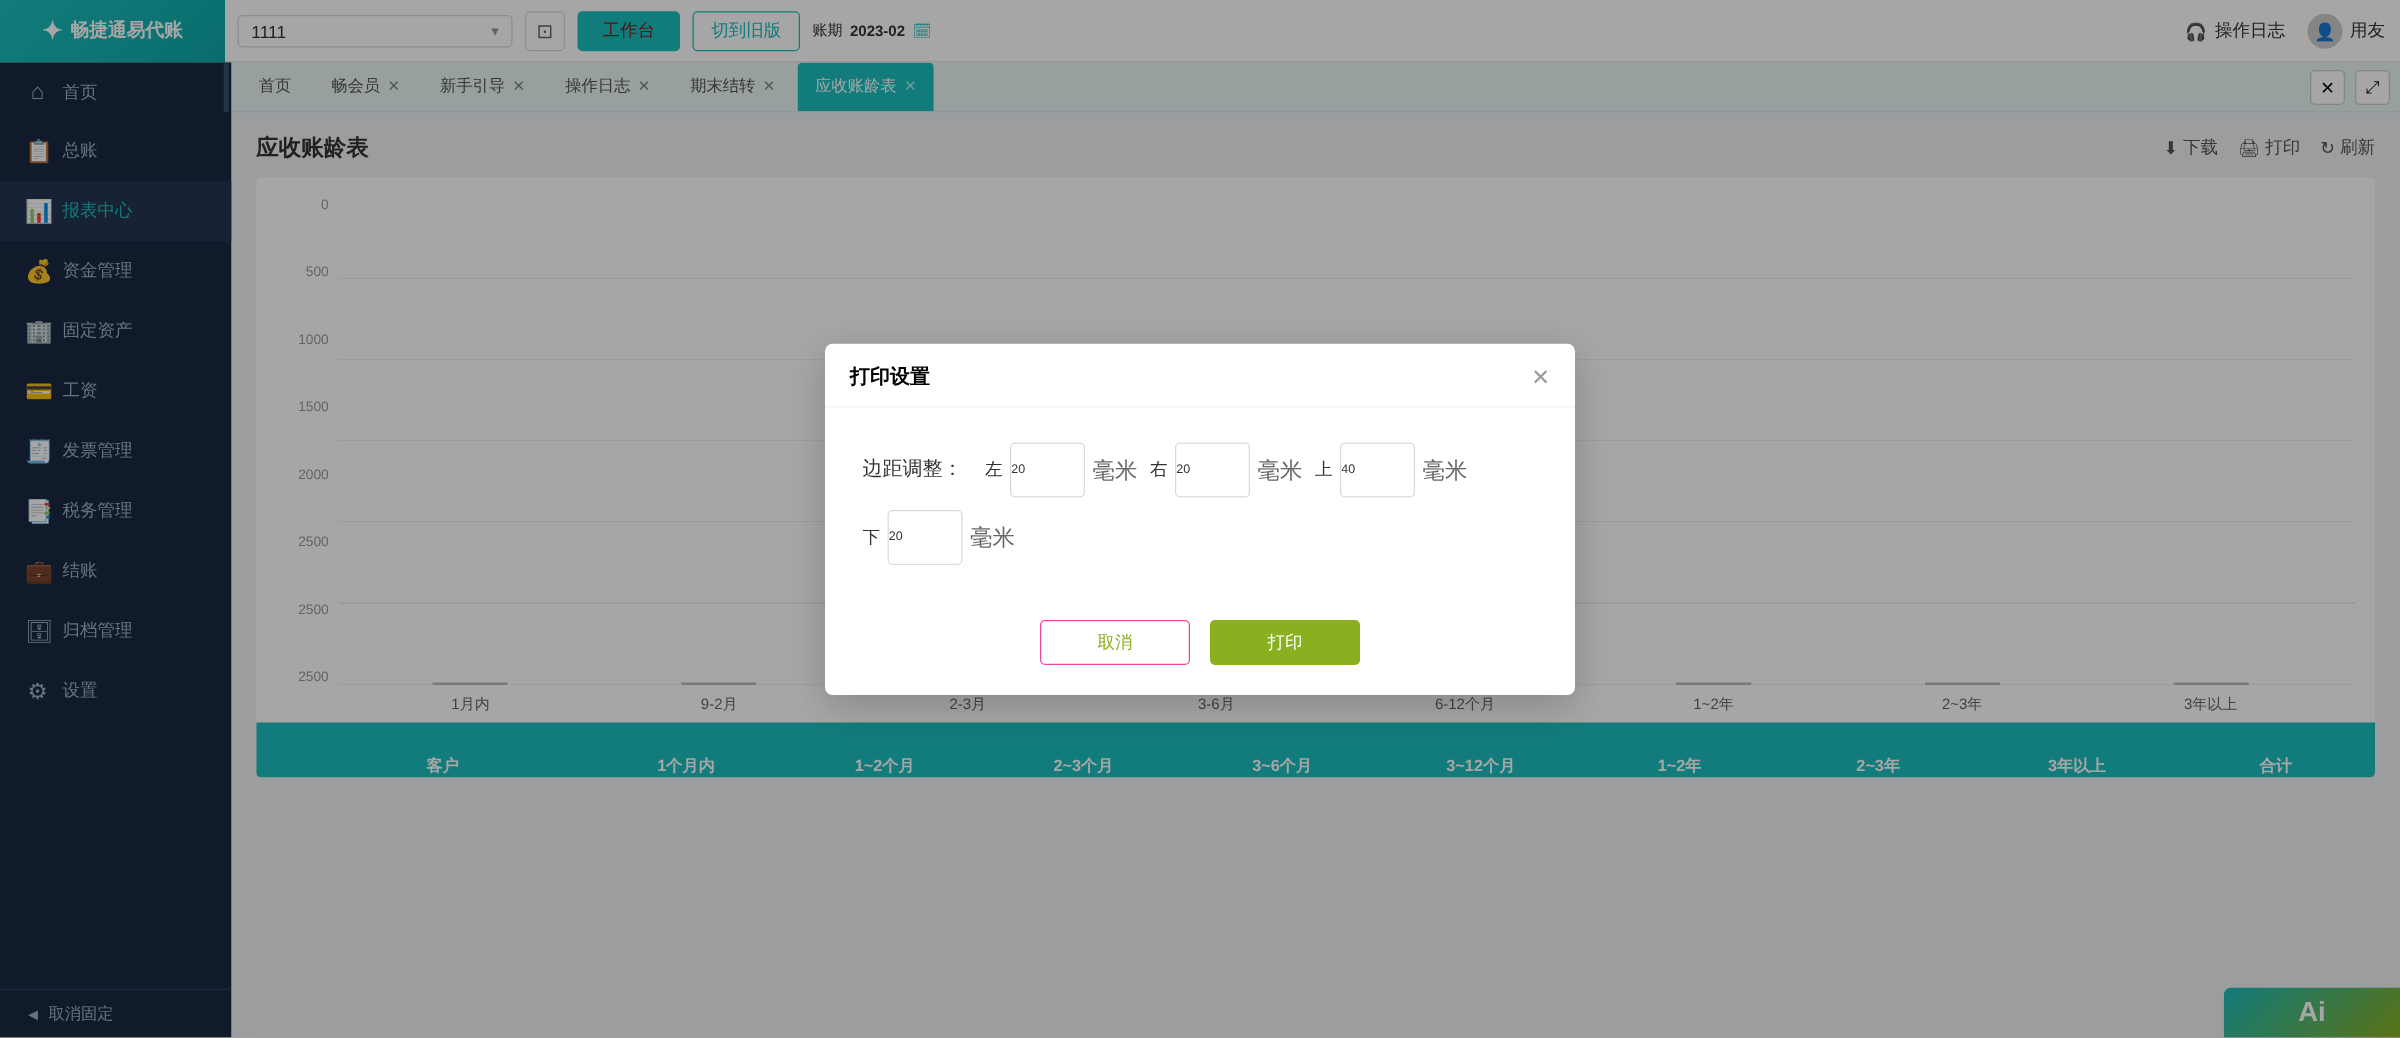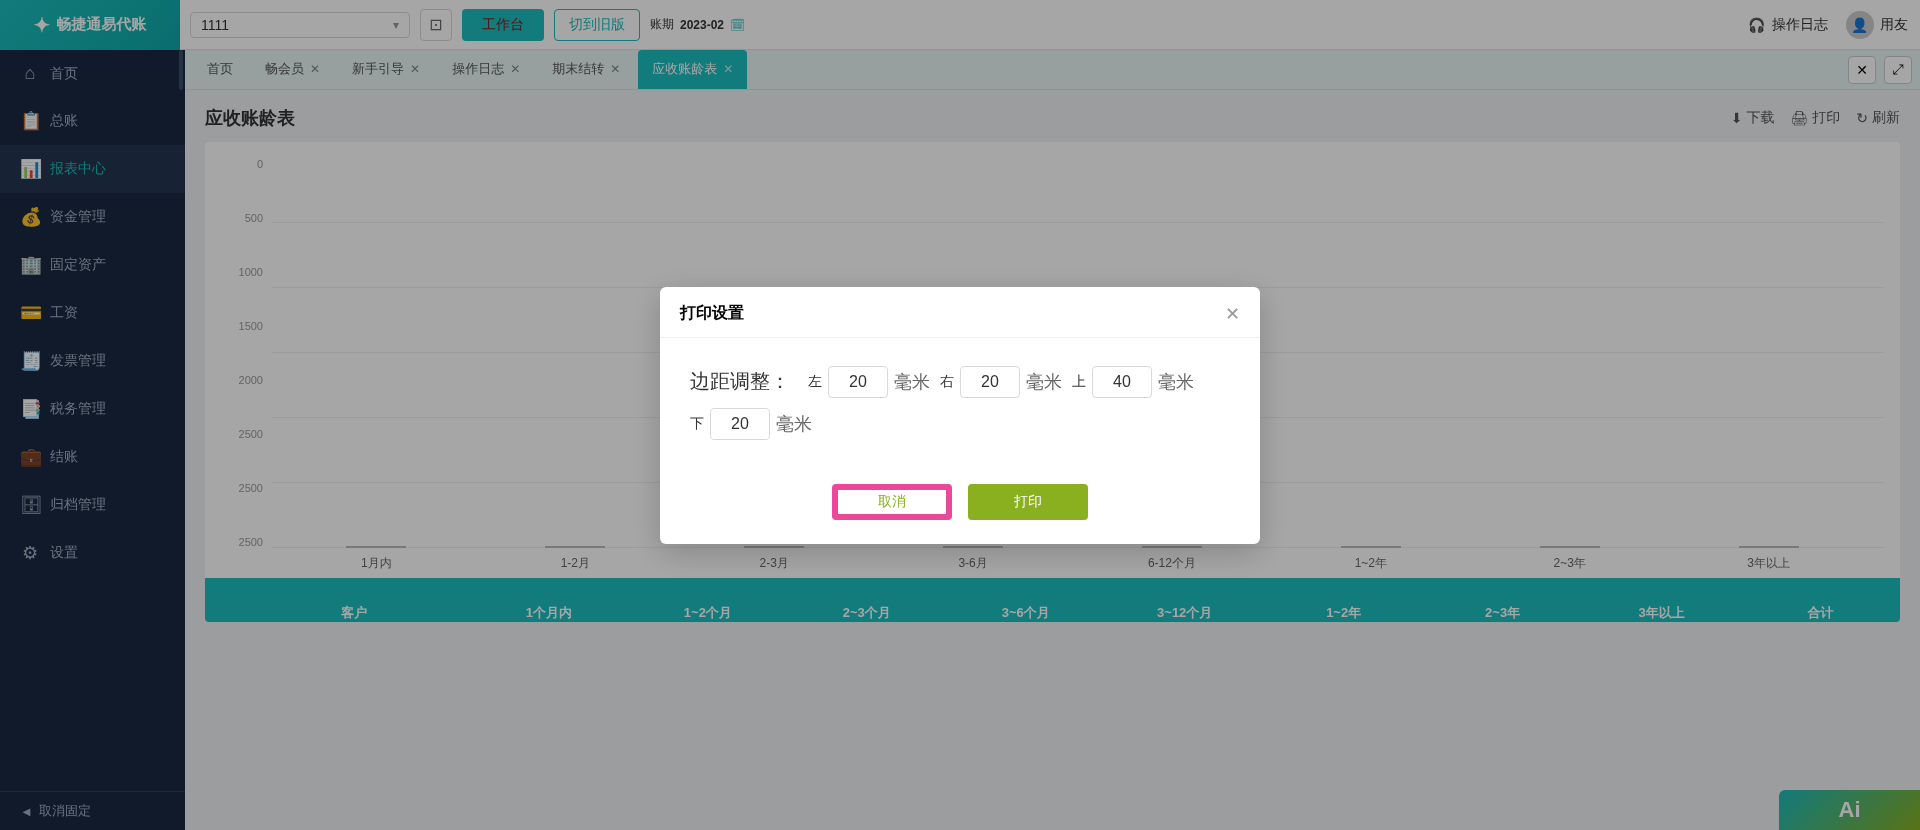--- a/index.html
+++ b/index.html
@@ -420,58 +420,57 @@
     .dialog-body {
       padding: 28px 30px;
     }
     .margin-row {
       display: flex;
       align-items: center;
       gap: 10px;
       flex-wrap: wrap;
     }
     .margin-label {
-      font-size: 20px;
+      font-size: 16px;
       color: #333;
       margin-right: 8px;
     }
     .margin-group {
       display: flex;
       align-items: center;
       gap: 6px;
     }
     .margin-dir {
       font-size: 14px;
       color: #333;
     }
     .margin-input {
       width: 60px;
-      height: 32px;
+      height: 44px;
       border: 1px solid #d9d9d9;
       border-radius: 4px;
-      text-align: center;
-      font-size: 16px;
+      font-size: 10px;
       color: #333;
       outline: none;
     }
     .margin-unit {
       font-size: 18px;
       color: #666;
     }
     .dialog-footer {
       display: flex;
       align-items: center;
       justify-content: center;
       gap: 16px;
       padding: 16px 20px 24px;
     }
     .btn-cancel {
       width: 120px;
       height: 36px;
-      border: 6px solid #ec4899;
+      border: 1px solid #ec4899;
       border-radius: 4px;
       background: #fff;
       color: #8ab020;
       font-size: 14px;
       cursor: pointer;
     }
     .btn-print {
       width: 120px;
       height: 36px;
       border: none;
@@ -680,21 +679,21 @@
             </div>
             <div class="bar-group">
               <div class="bar" style="height:48%;"></div>
             </div>
             <div class="bar-group">
               <div class="bar" style="height:28%;"></div>
             </div>
           </div>
           <div class="x-axis">
             <span class="x-label">1月内</span>
-            <span class="x-label">1-2月</span>
+            <span class="x-label">9-2月</span>
             <span class="x-label">2-3月</span>
             <span class="x-label">3-6月</span>
             <span class="x-label">6-12个月</span>
             <span class="x-label">1~2年</span>
             <span class="x-label">2~3年</span>
             <span class="x-label">3年以上</span>
           </div>
         </div>
 
         <div class="table-header">

